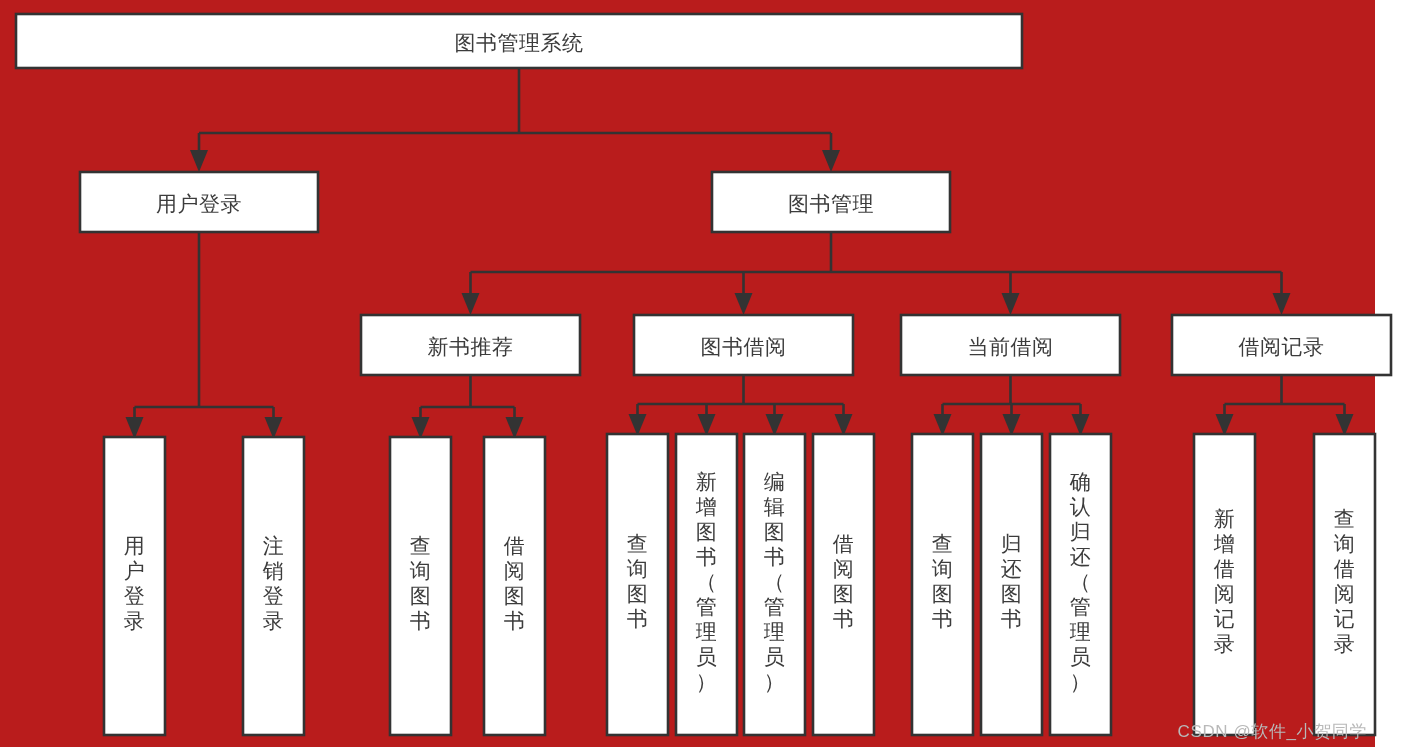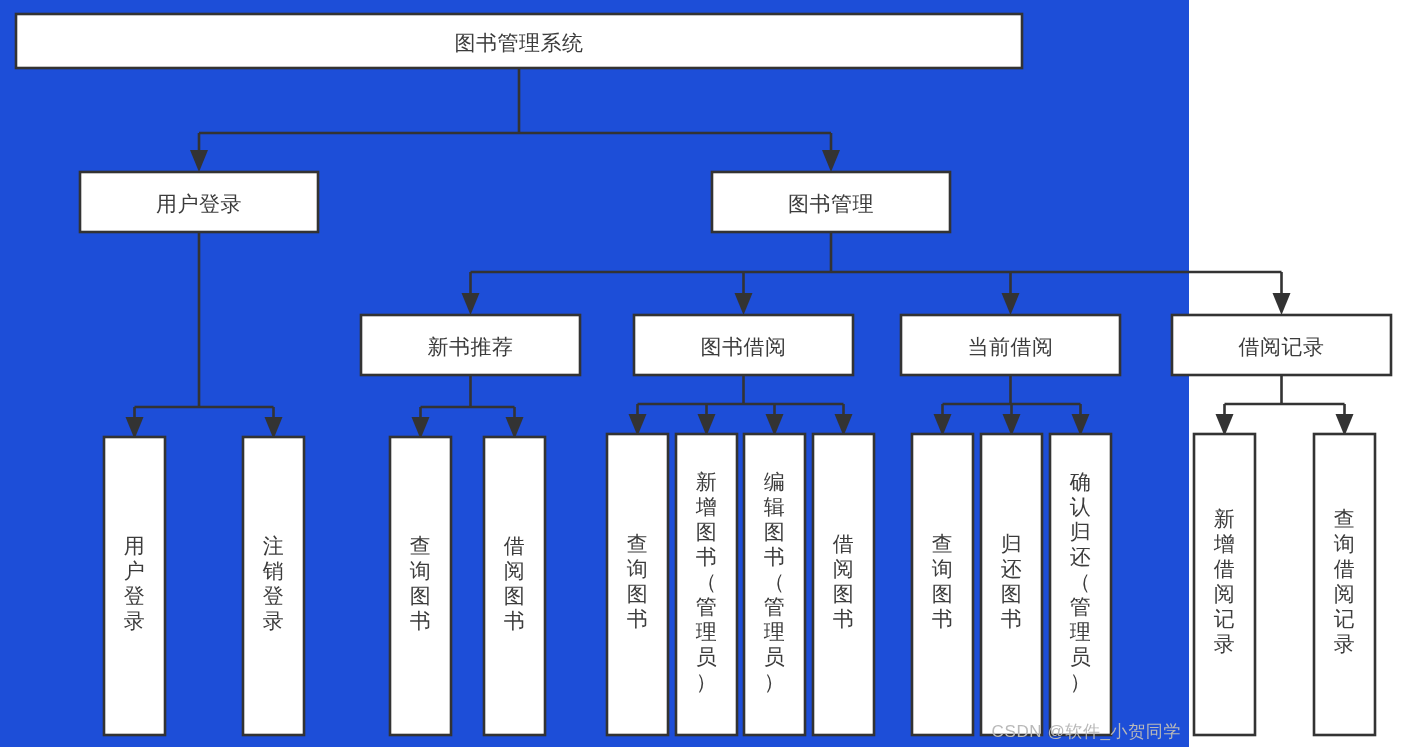--- a/index.html
+++ b/index.html
@@ -8,23 +8,23 @@
     background: #ffffff;
   }
   body {
     width: 1405px;
     height: 747px;
     font-family: "Liberation Sans", "DejaVu Sans", sans-serif;
     overflow: hidden;
   }
   #diagram-root {
     position: relative;
-    width: 1189px;
+    width: 1375px;
     height: 747px;
-    background: #1d4ed8;
+    background: #b91c1c;
   }
   svg.diagram-canvas {
     position: absolute;
     top: 0;
     left: 0;
     width: 1405px;
     height: 747px;
     display: block;
   }
   .node-rect {

